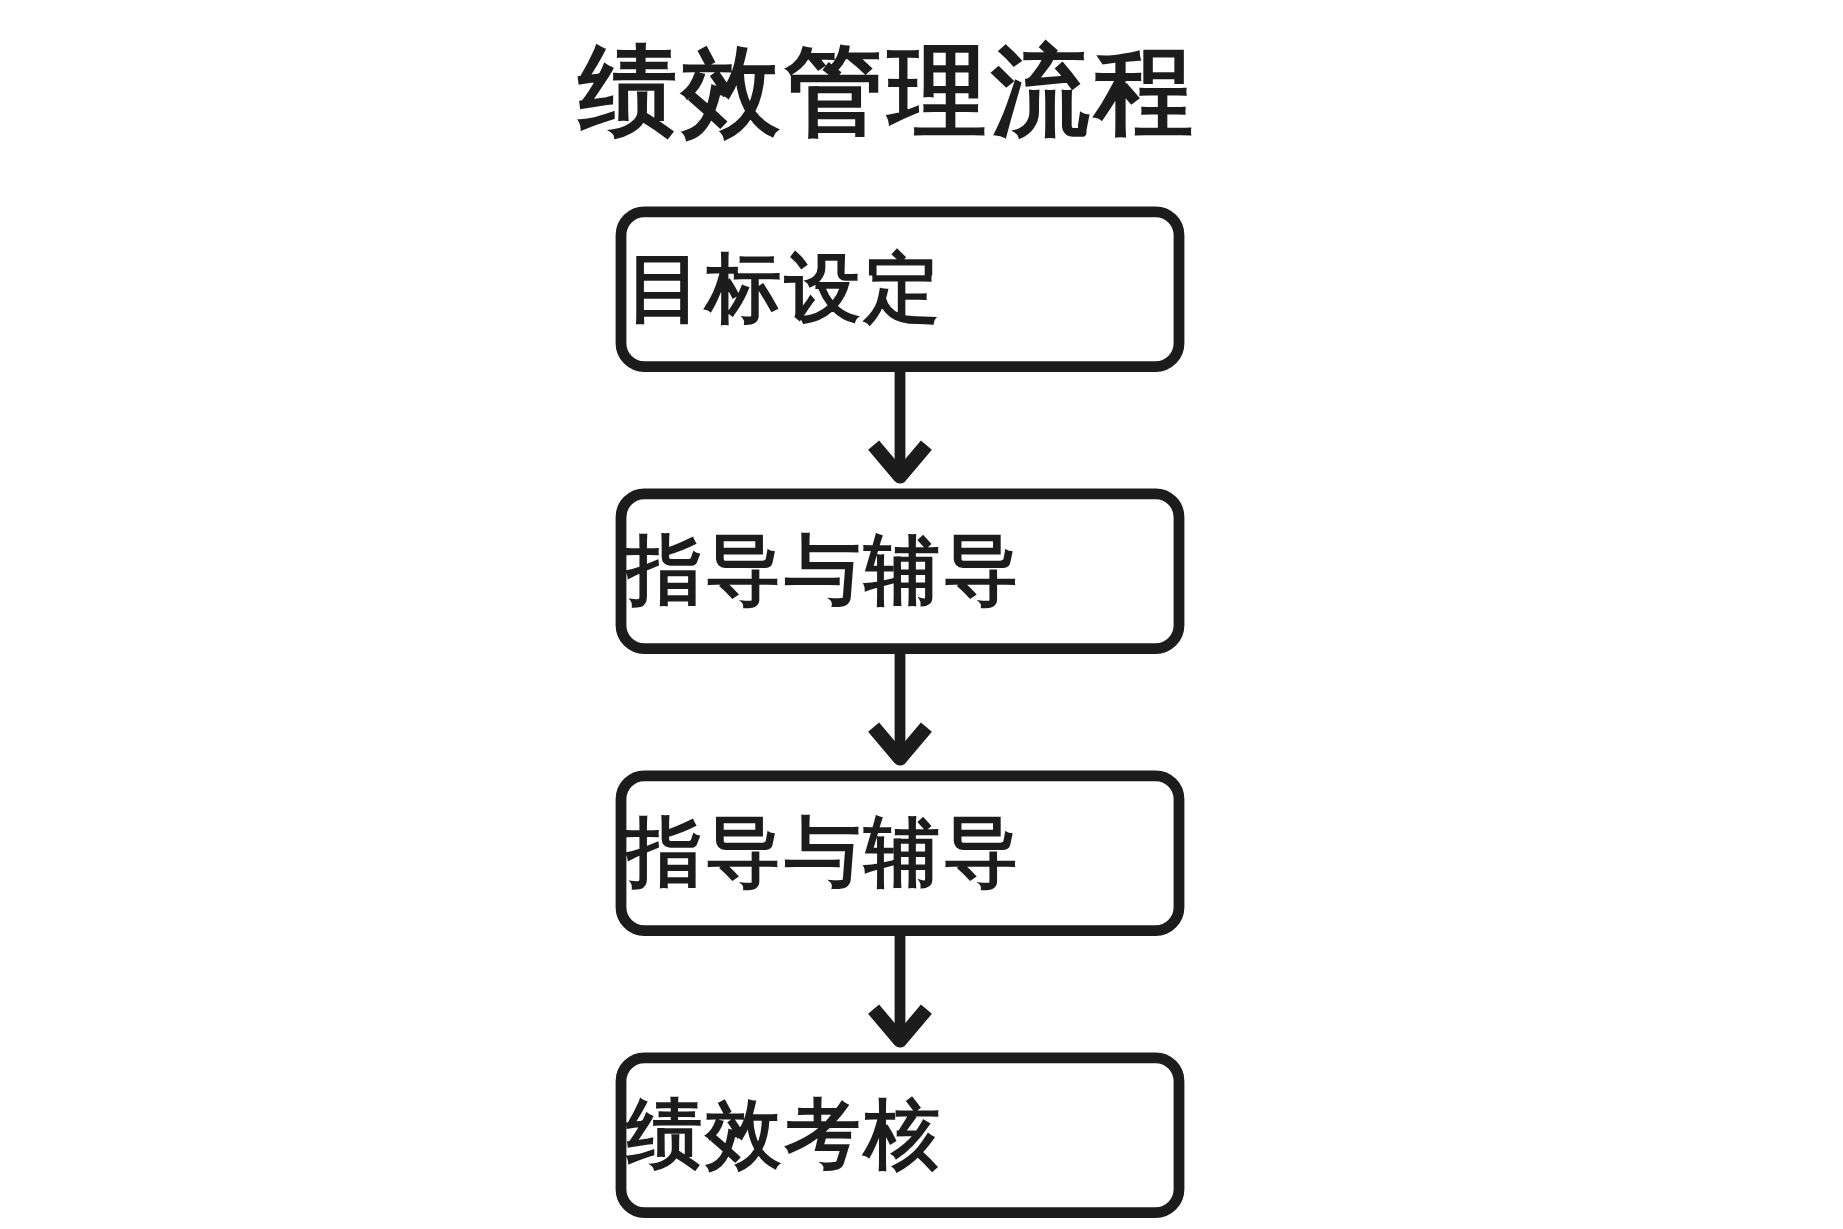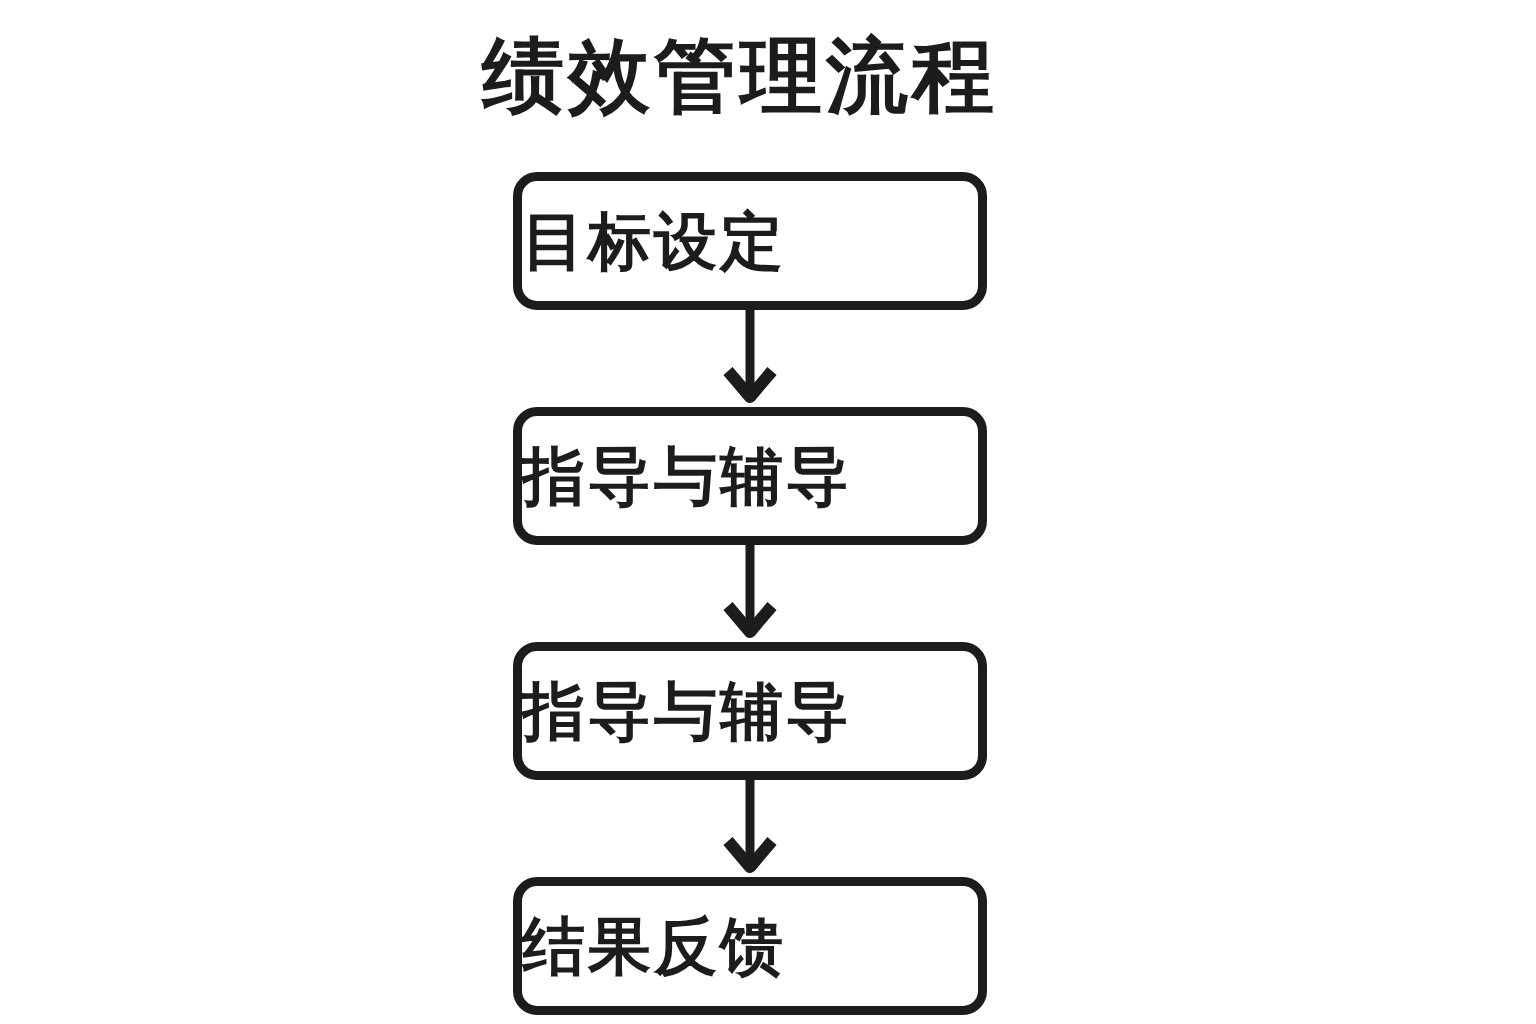--- a/index.html
+++ b/index.html
@@ -97,17 +97,17 @@
     </div>
 
     <div class="arrow-wrap">
       <svg width="64" height="97" viewBox="0 0 64 97" aria-hidden="true">
         <line x1="32" y1="0" x2="32" y2="87" stroke="#1c1c1c" stroke-width="9"></line>
         <polyline points="10,61 32,87 54,61" fill="none" stroke="#1c1c1c" stroke-width="12" stroke-linejoin="round"></polyline>
       </svg>
     </div>
 
     <div class="step-box">
-      <span class="step-label">结果反馈</span>
+      <span class="step-label">绩效考核</span>
     </div>
 
   </div>
 </div>
 
 </body></html>

